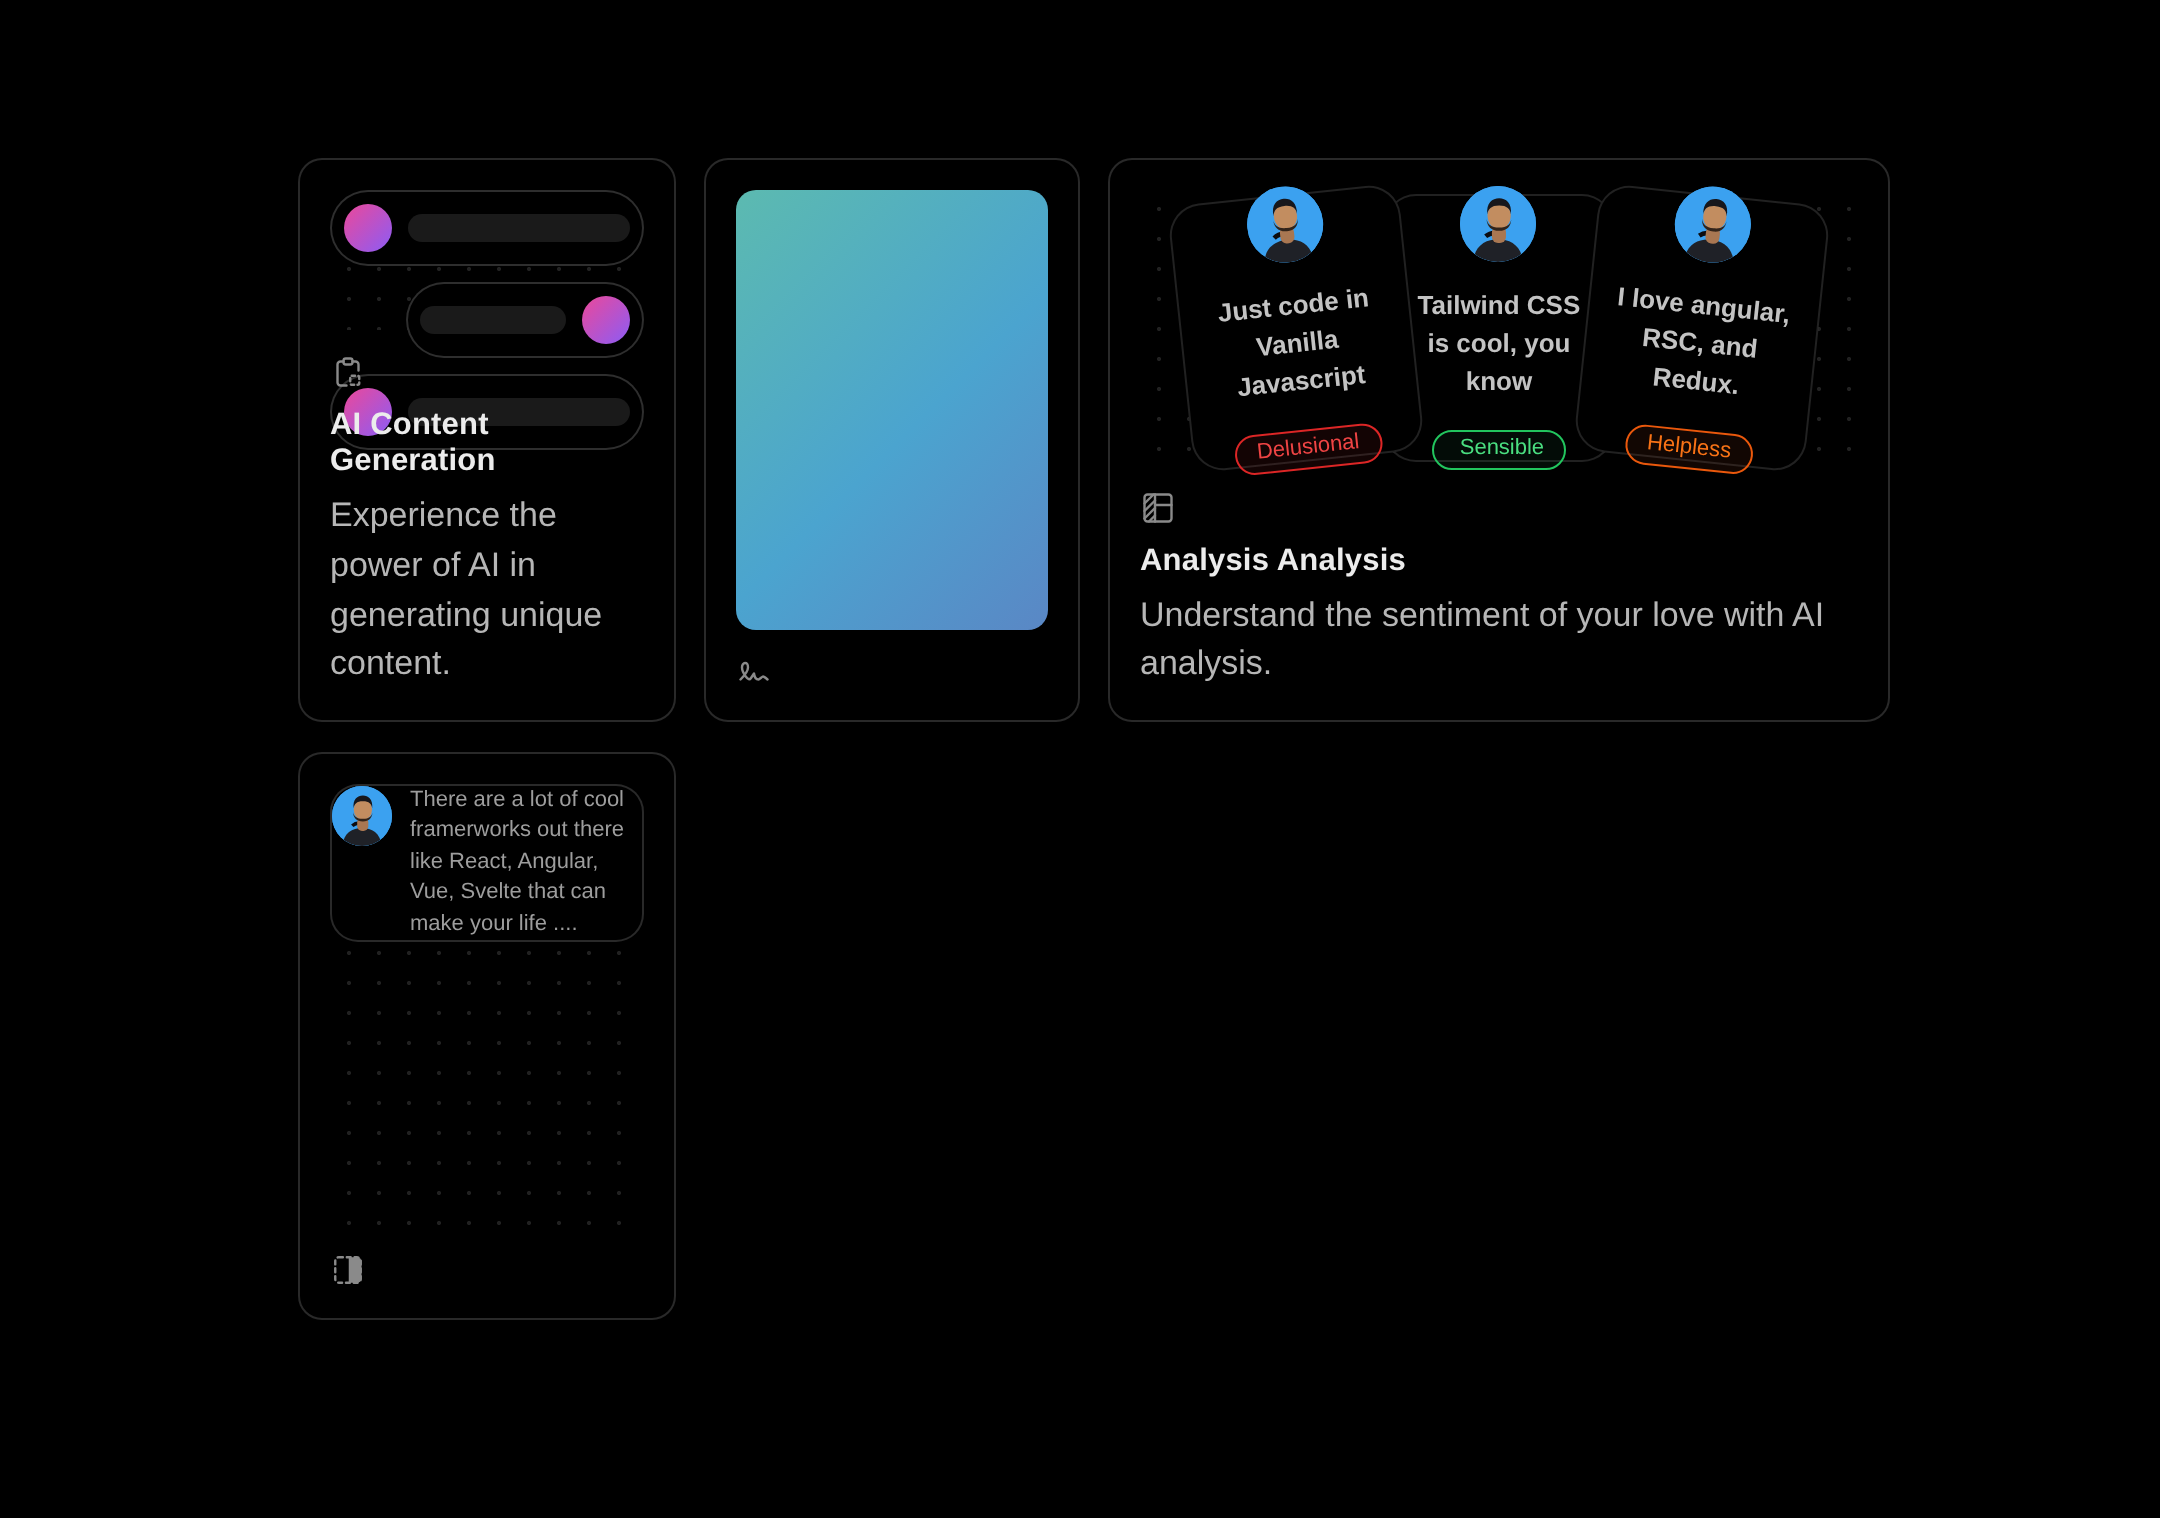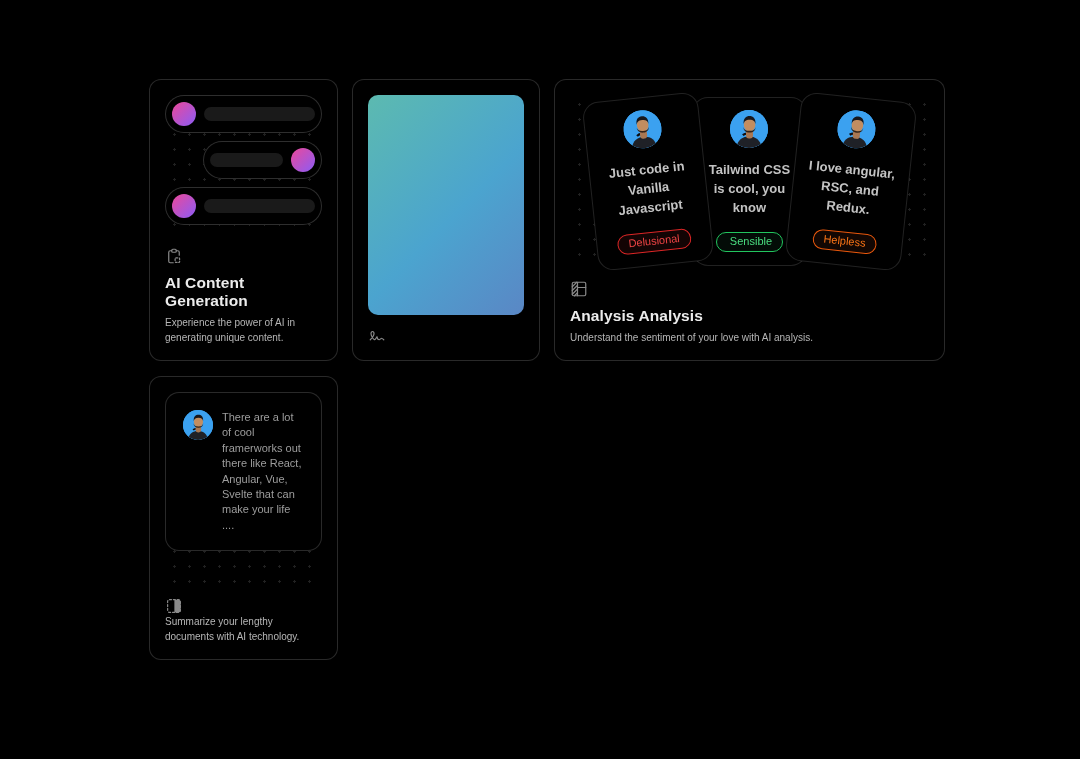--- a/index.html
+++ b/index.html
@@ -20,21 +20,21 @@
   .skeleton { flex:1; margin-bottom:12px; min-height:0; }
   .dots {
     background-image: radial-gradient(rgba(255,255,255,0.13) 1px, transparent 1.1px);
     background-size:15px 15px; background-position:2px 2px;
   }
 
   
   .head-icon { width:18px; height:18px; color:#8a8a8a; }
   .head-icon svg { width:18px; height:18px; display:block; }
   .card-title { color:#ececec; font-weight:700; font-size:15.5px; margin:9px 0 6px; letter-spacing:.1px; }
-  .card-desc  { color:#b6b6b6; font-size:10px; line-height:1.45; }
+  .card-desc  { color:#b6b6b6; font-size:17px; line-height:1.45; }
   .w-narrow   { max-width:200px; }
 
   
   .s1 { display:flex; flex-direction:column; gap:8px; padding-bottom:18px; }
   .s1-row { display:flex; align-items:center; gap:8px; background:#000;
             border:1px solid rgba(255,255,255,0.18); border-radius:9999px; padding:6px; }
   .s1-row.right { width:76%; margin-left:auto; }
   .gcircle { width:24px; height:24px; border-radius:50%; flex-shrink:0;
              background:linear-gradient(135deg,#ec4899,#8b5cf6); }
   .gbar { height:14px; flex:1; background:#1a1a1a; border-radius:9999px; }
@@ -63,21 +63,21 @@
             text-align:center; line-height:1.45; }
   .badge { margin-top:14px; font-size:11px; padding:3px 10px 4px;
            border-radius:9999px; border:1px solid; line-height:1; }
   .badge.red    { color:#ef4444; border-color:#dc2626; background:rgba(127,29,29,0.15); }
   .badge.green  { color:#4ade80; border-color:#22c55e; background:rgba(20,83,45,0.15);padding-left:13px; }
   .badge.orange { color:#f97316; border-color:#ea580c; background:rgba(124,45,18,0.15); }
 
   
   .s5 { display:flex; flex-direction:column; gap:10px; }
   .bubble-in { display:flex; gap:9px; align-items:flex-start; background:#000;
-               border:1px solid rgba(255,255,255,0.16); border-radius:14px; padding:17px; }
+               border:1px solid rgba(255,255,255,0.16); border-radius:14px; padding:0; }
   .b-avatar { width:30px; height:30px; }
   .btext { font-size:11px; color:#9d9d9d; line-height:1.4; max-width:166px; }
   .bubble-out { width:74%; margin-left:auto; display:flex; align-items:center;
                 justify-content:flex-end; gap:9px; background:#000;
                 border:1px solid rgba(255,255,255,0.16); border-radius:9999px;
                 padding:5px 6px 5px 12px; }
   .btext2 { font-size:11px; color:#9d9d9d; }
   .gcircle.small { width:24px; height:24px; }
 </style>
 </head>
@@ -201,16 +201,15 @@
 </span>
         <div class="btext">There are a lot of cool framerworks out there like React, Angular, Vue, Svelte that can make your life ....</div>
       </div>
     </div>
     <div class="head-icon">
       <svg viewBox="0 0 24 24" fill="none" stroke="currentColor" stroke-width="1.6" stroke-linecap="round" stroke-linejoin="round">
         <rect x="3.5" y="3.5" width="17" height="17" rx="2.5" stroke-dasharray="2.6 2.6"></rect>
         <path d="M12.5 3.5H18a3 3 0 0 1 3 3v11a3 3 0 0 1-3 3h-5.5z" fill="currentColor" stroke="none"></path>
       </svg>
     </div>
-    <div class="card-desc w-narrow">Summarize your lengthy documents with AI technology.</div>
   </div>
 
 </div>
 
 </body></html>

